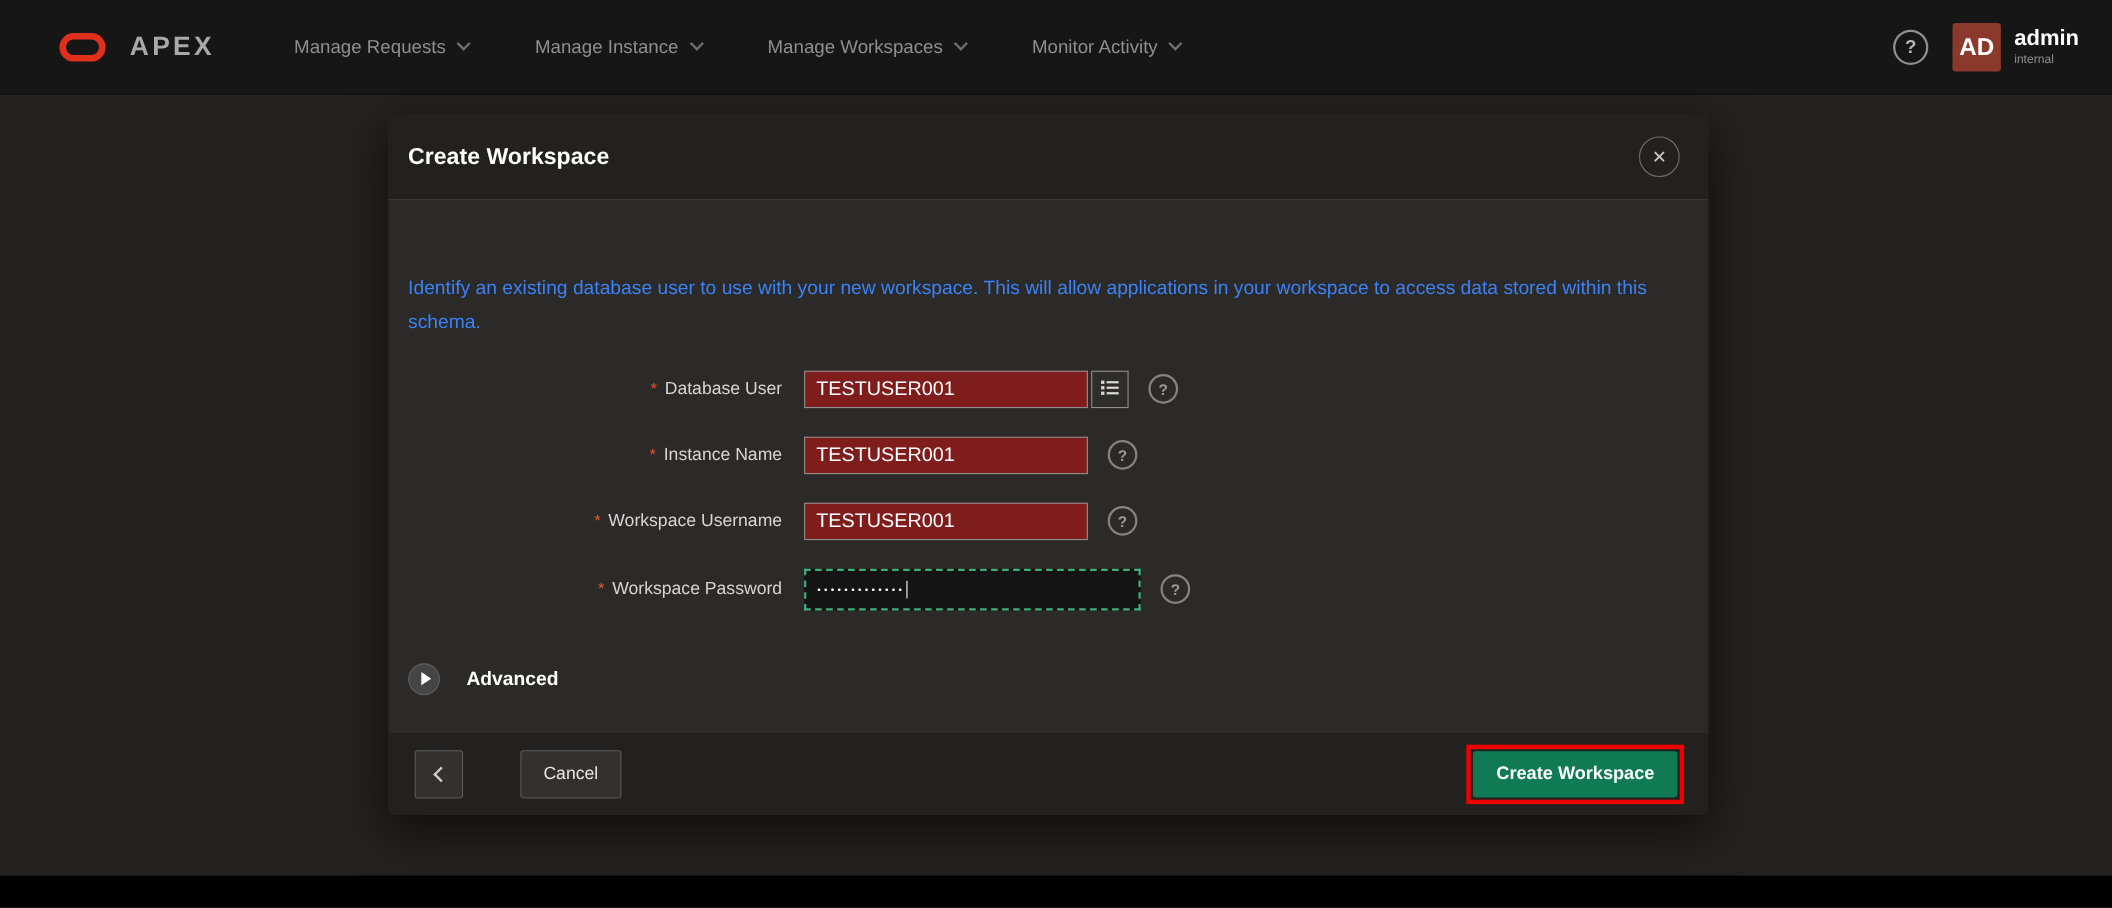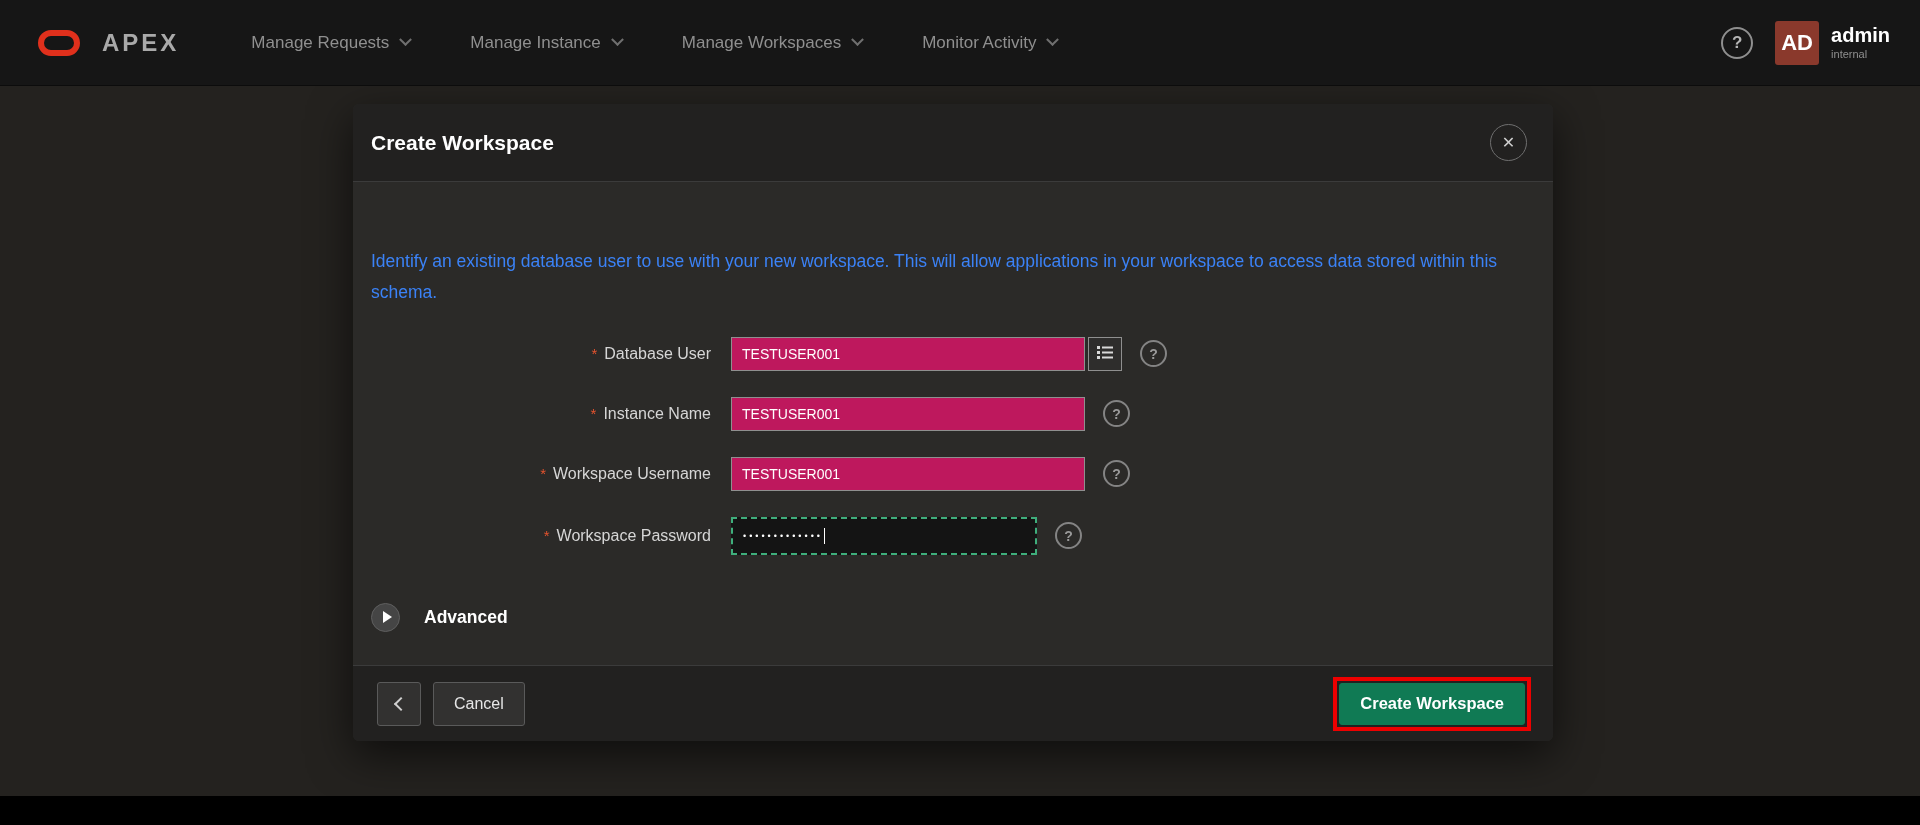--- a/index.html
+++ b/index.html
@@ -12,20 +12,21 @@
     position: relative;
   }
 
   
   .topnav {
     position: absolute; top: 0; left: 0; right: 0; height: 86px;
     background: #161616;
     border-bottom: 1px solid #0c0c0c;
     display: flex; align-items: center;
     z-index: 20;
+    padding-left: 16px;
   }
   .logo {
     width: 42px; height: 26px;
     border: 6px solid var(--oracle-red, #e0301c);
     border-radius: 15px;
     margin-left: 38px;
     flex: none;
   }
   .brand {
     color: #a9a9a9; font-size: 24px; font-weight: 700;
@@ -94,23 +95,23 @@
 
   .form { margin-top: 28px; }
   .frow { display: flex; align-items: center; margin-bottom: 26px; }
   .flabel {
     width: 340px; text-align: right; margin-right: 20px;
     color: #d6d6d6; font-size: 16px; white-space: nowrap;
   }
   .req { color: var(--required-red, #e4532e); margin-right: 7px; font-size: 15px; }
 
   .tinput {
-    width: 354px; height: 34px;
-    background: #be185d; border: 1px solid #8f8f8f;
-    color: #ffffff; font-size: 14px; padding: 0 10px;
+    width: 258px; height: 34px;
+    background: #7f1d1d; border: 1px solid #8f8f8f;
+    color: #ffffff; font-size: 18px; padding: 0 10px;
     font-family: "Liberation Sans", sans-serif;
     outline: none;
   }
   .lov-btn {
     width: 34px; height: 34px; margin-left: 3px;
     background: #2e2d2c; border: 1px solid #8f8f8f;
     display: flex; align-items: center; justify-content: center;
     cursor: pointer; padding: 0;
   }
   .help-small {
@@ -140,20 +141,21 @@
     margin-left: 3px;
   }
   .adv-label { color: #ffffff; font-weight: 700; font-size: 17.5px; }
 
   .modal-footer {
     height: 76px; flex: none;
     background: #222120; border-top: 1px solid #3b3b3b;
     border-radius: 0 0 6px 6px;
     display: flex; align-items: center;
     padding: 0 22px 0 24px;
+    gap: 40px;
   }
   .back-btn {
     width: 44px; height: 44px; background: #323130; border: 1px solid #5a5a5a;
     border-radius: 3px; display: flex; align-items: center; justify-content: center;
     cursor: pointer; padding: 0;
   }
   .back-chev {
     width: 10px; height: 10px;
     border-left: 2px solid #cfcfcf; border-bottom: 2px solid #cfcfcf;
     transform: rotate(45deg); margin-left: 4px;

